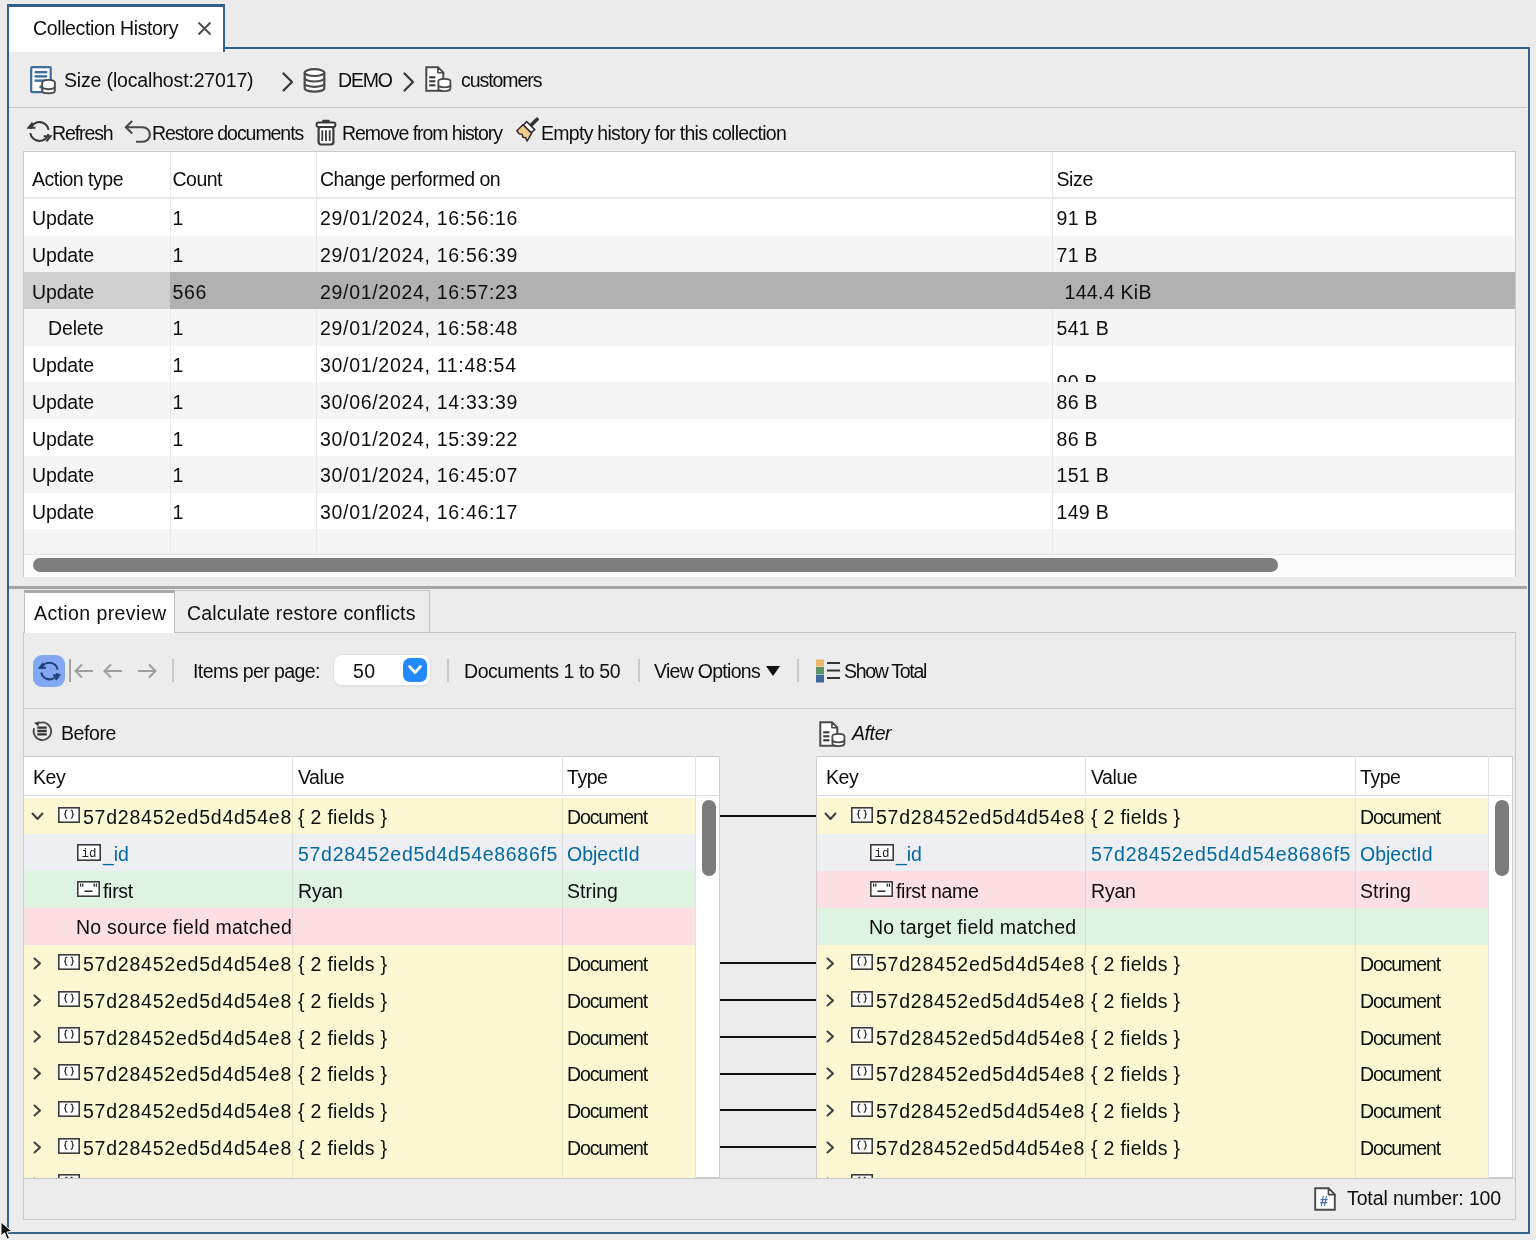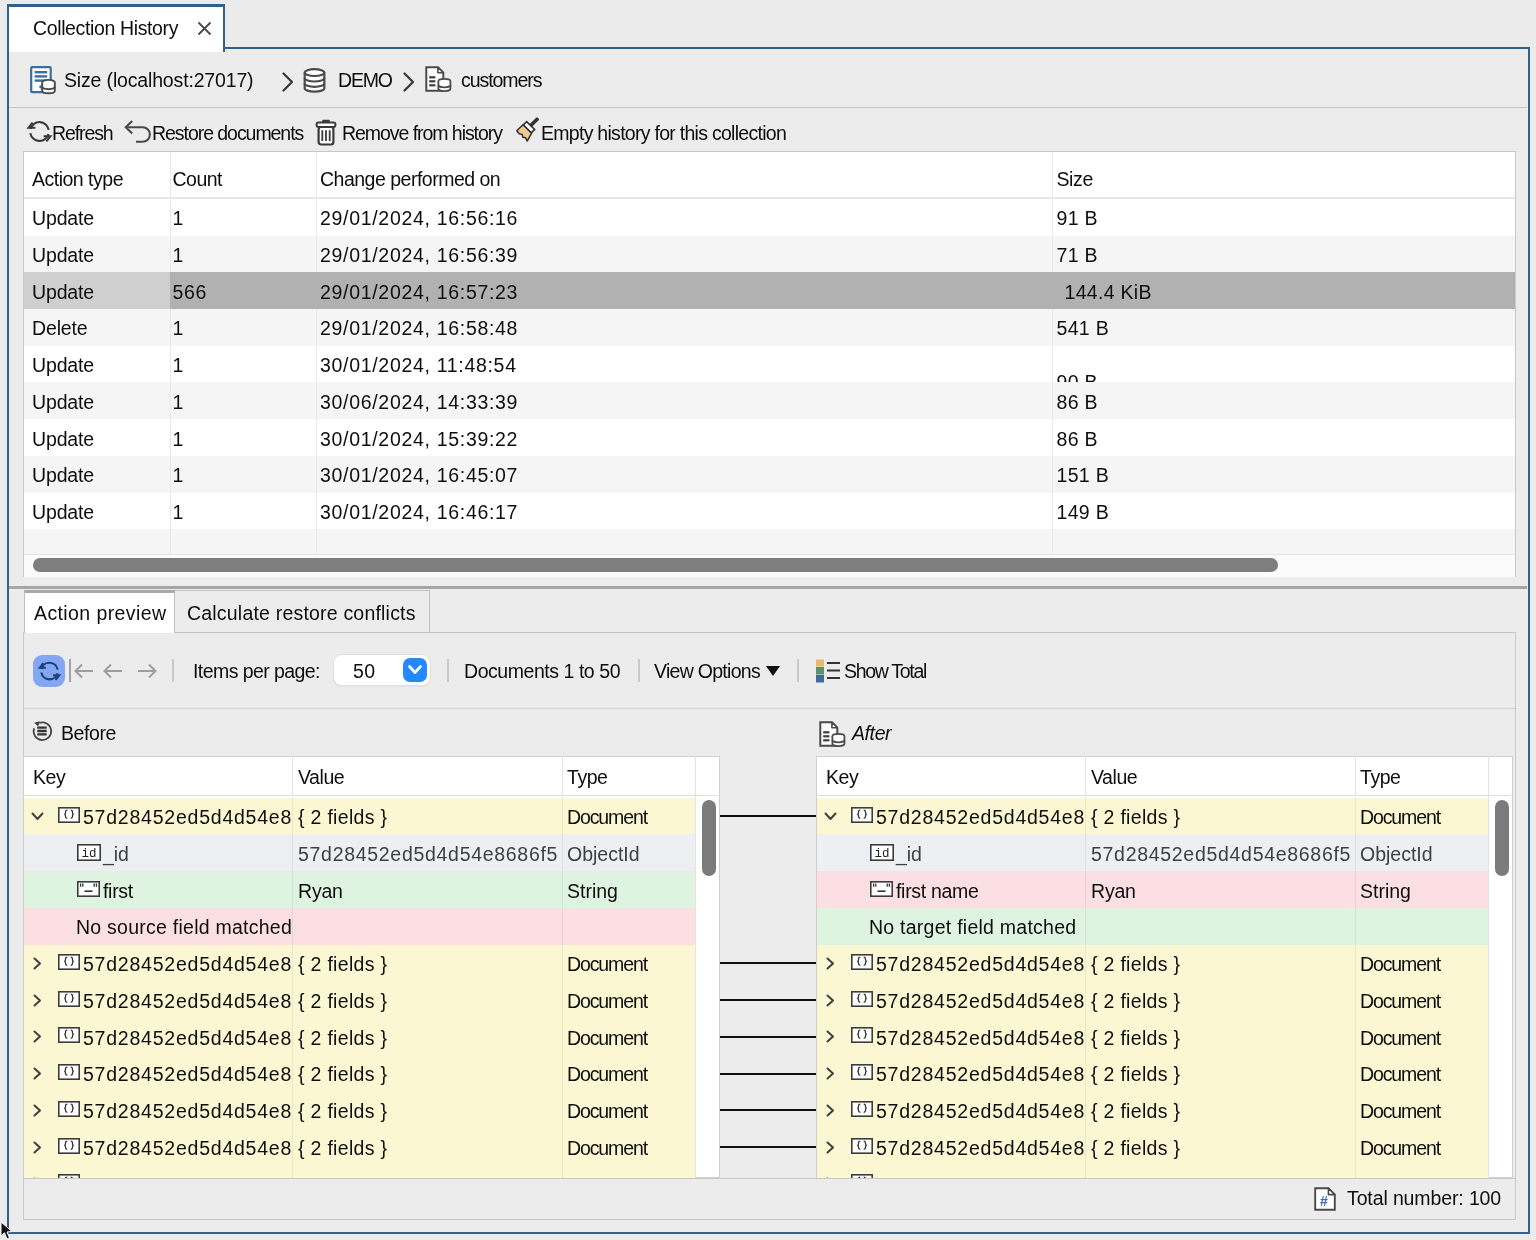--- a/index.html
+++ b/index.html
@@ -1,20 +1,20 @@
 <!DOCTYPE html>
 <html><head><meta charset="utf-8">
 <style>
 html,body{margin:0;padding:0;}
 body{width:1536px;height:1240px;background:#ebebeb;font-family:"Liberation Sans",sans-serif;
   -webkit-font-smoothing:antialiased;color:#0e0e0e;overflow:hidden;position:relative;}
 .a{position:absolute;}
 .t{position:absolute;font-size:19.5px;letter-spacing:-0.45px;white-space:nowrap;}
 .tc{transform:translateY(-50%);}
-.blue{color:#404040;}
+.blue{color:#0369a1;}
 svg{position:absolute;overflow:visible;}
 </style></head><body>
 
 <div class="a" style="left:7px;top:47px;width:1519px;height:1183px;border:2px solid #34618c;background:#ececec;"></div>
 <div class="a" style="left:7px;top:4px;width:214px;height:45px;background:#fff;border:2px solid #34618c;border-top-width:3px;border-bottom:none;"></div>
 <div class="t tc" style="left:33px;top:28px;letter-spacing:-0.37px;">Collection History</div>
 <svg style="left:196px;top:20px;" width="17" height="17" viewBox="0 0 17 17">
     <path d="M2.5 2.5 L14.5 14.5 M14.5 2.5 L2.5 14.5" stroke="#4a4a4a" stroke-width="1.8" fill="none"></path>
   </svg>
 <svg style="left:30px;top:66px;" width="26" height="28" viewBox="0 0 26 28">
@@ -108,21 +108,21 @@
 <div class="a" style="left:24px;top:272px;width:146px;height:37px;background:#cfcfcf;"></div>
 <div class="a" style="left:170px;top:272px;width:1345px;height:37px;background:#b1b1b1;"></div>
 <div class="t tc" style="left:32px;top:291.75px;letter-spacing:-0.15px;">Update</div>
 <div class="t tc" style="left:172.5px;top:291.75px;letter-spacing:0.7px;">566</div>
 <div class="t tc" style="left:320px;top:291.75px;letter-spacing:0.69px;">29/01/2024, 16:57:23</div>
 <div class="t tc" style="left:1056.5px;top:291.75px;letter-spacing:0.3px;margin-left:8px;">144.4 KiB</div>
 <div class="a" style="left:24px;top:309px;width:1491px;height:37px;background:#f5f5f5;"></div>
 <div class="a" style="left:170px;top:309px;width:1px;height:37px;background:#e9e9e9;"></div>
 <div class="a" style="left:316px;top:309px;width:1px;height:37px;background:#e9e9e9;"></div>
 <div class="a" style="left:1052px;top:309px;width:1px;height:37px;background:#e9e9e9;"></div>
-<div class="t tc" style="left:32px;top:328.45000000000005px;letter-spacing:-0.15px;">Delete</div>
+<div class="t tc" style="left:48px;top:328.45000000000005px;letter-spacing:-0.15px;">Delete</div>
 <div class="t tc" style="left:172.5px;top:328.45000000000005px;letter-spacing:0.7px;">1</div>
 <div class="t tc" style="left:320px;top:328.45000000000005px;letter-spacing:0.69px;">29/01/2024, 16:58:48</div>
 <div class="t tc" style="left:1056.5px;top:328.45000000000005px;letter-spacing:0.3px;">541 B</div>
 <div class="t tc" style="left:32px;top:365.15000000000003px;letter-spacing:-0.15px;">Update</div>
 <div class="t tc" style="left:172.5px;top:365.15000000000003px;letter-spacing:0.7px;">1</div>
 <div class="t tc" style="left:320px;top:365.15000000000003px;letter-spacing:0.69px;">30/01/2024, 11:48:54</div>
 <div class="t tc" style="left:1056.5px;top:382px;letter-spacing:0.3px;">90 B</div>
 <div class="a" style="left:24px;top:382px;width:1491px;height:37px;background:#f5f5f5;"></div>
 <div class="a" style="left:170px;top:382px;width:1px;height:37px;background:#e9e9e9;"></div>
 <div class="a" style="left:316px;top:382px;width:1px;height:37px;background:#e9e9e9;"></div>

